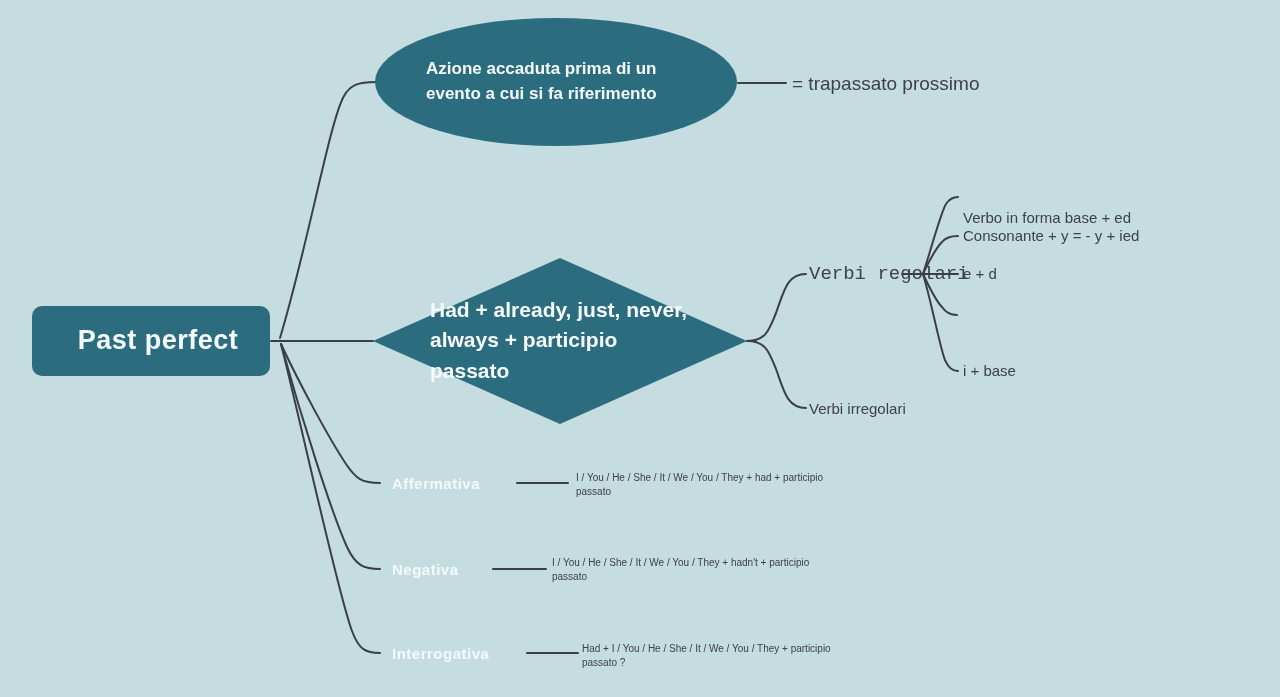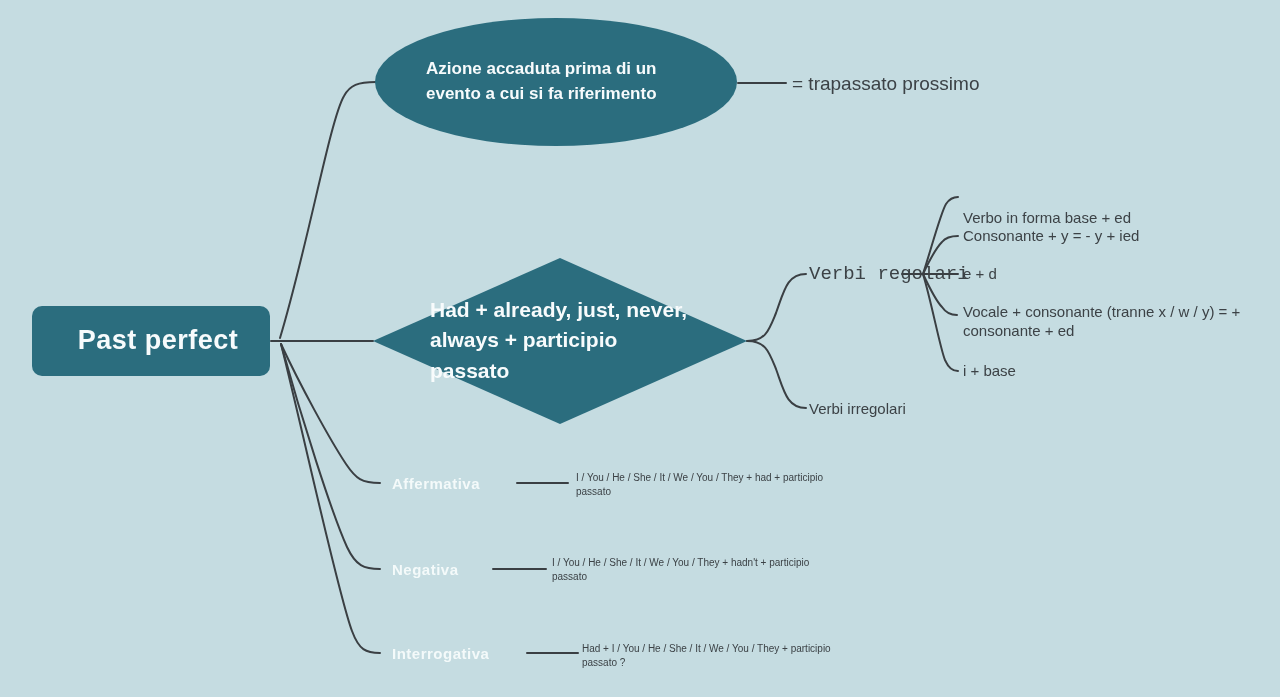--- a/index.html
+++ b/index.html
@@ -102,21 +102,20 @@
 
   <div class="lbl vcenter diamond-label node-text">Had + already, just, never, always + participio passato</div>
 
   <div class="lbl vcenter reg-label dark-text">Verbi regolari</div>
 
   <div class="lbl vcenter irreg-label dark-text">Verbi irregolari</div>
 
   <div class="lbl vcenter rule rule-0 dark-text">Verbo in forma base + ed</div>
   <div class="lbl vcenter rule rule-1 dark-text">Consonante + y = - y + ied</div>
   <div class="lbl vcenter rule rule-2 dark-text">e + d</div>
-  <div class="lbl vcenter rule rule-3 dark-text">Vocale + consonante (tranne x / w / y) = + consonante + ed</div>
   <div class="lbl vcenter rule rule-4 dark-text">i + base</div>
 
   <div class="lbl vcenter form-label form-label-0">Affermativa</div>
   <div class="lbl vcenter formula formula-0 dark-text">I / You / He / She / It / We / You / They + had + participio passato</div>
 
   <div class="lbl vcenter form-label form-label-1">Negativa</div>
   <div class="lbl vcenter formula formula-1 dark-text">I / You / He / She / It / We / You / They + hadn't + participio passato</div>
 
   <div class="lbl vcenter form-label form-label-2">Interrogativa</div>
   <div class="lbl vcenter formula formula-2 dark-text">Had + I / You / He / She / It / We / You / They + participio passato ?</div>

